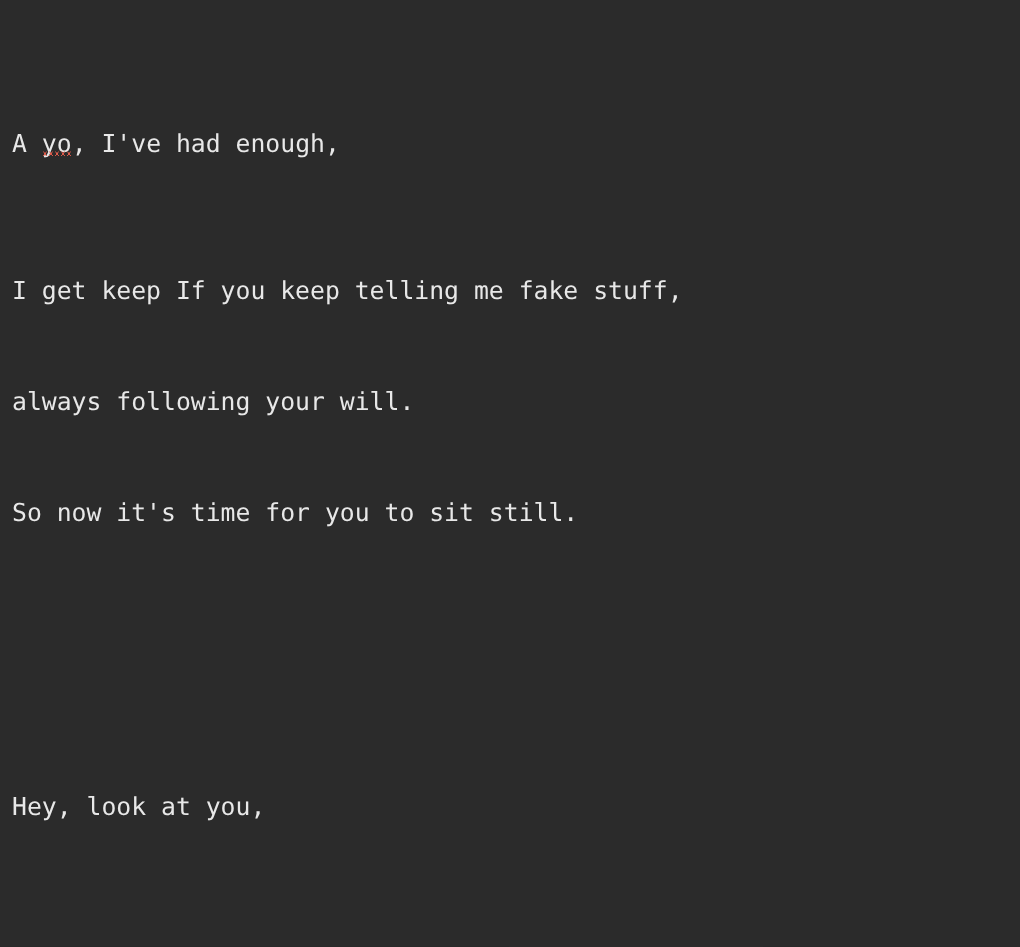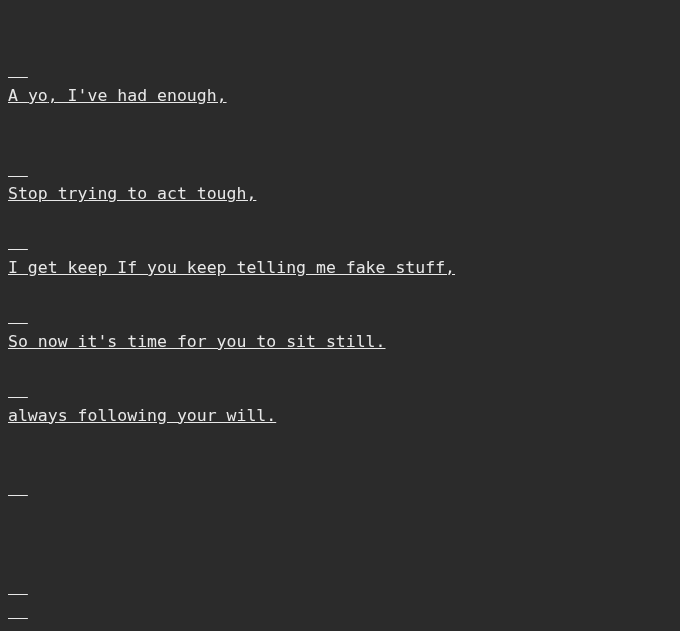--- a/index.html
+++ b/index.html
@@ -19,21 +19,20 @@
     height: 631px;
     background: #2b2b2b;
     color: #e8e8e8;
     font-family: "DejaVu Sans Mono", monospace;
     font-size: 16.5px;
     line-height: 24.6px;
     padding: 10px 8px 0 8px;
     box-sizing: border-box;
     white-space: pre;
     letter-spacing: 0px;
-    text-decoration: underline;
   }
   .line {
     height: 24.6px;
     white-space: pre;
   }
   .blank {
     height: 24.6px;
   }
   
   .misspell {
@@ -54,27 +53,27 @@
     background-repeat: repeat-x;
   }
 </style>
 </head>
 <body>
 
 <div id="editor">
 
   <div class="line"><span>A </span><span class="misspell">yo</span><span>, I've had enough,</span></div>
 
-  <div class="line">Stop trying to act tough,</div>
   <div class="line">I get keep If you keep telling me fake stuff,</div>
+  <div class="line">always following your will.</div>
   <div class="line">So now it's time for you to sit still.</div>
-  <div class="line">always following your will.</div>
 
   <div class="blank"></div>
 
+  <div class="line">Hey, look at you,</div>
   
   
   
   
   
   
   
   
 
   

